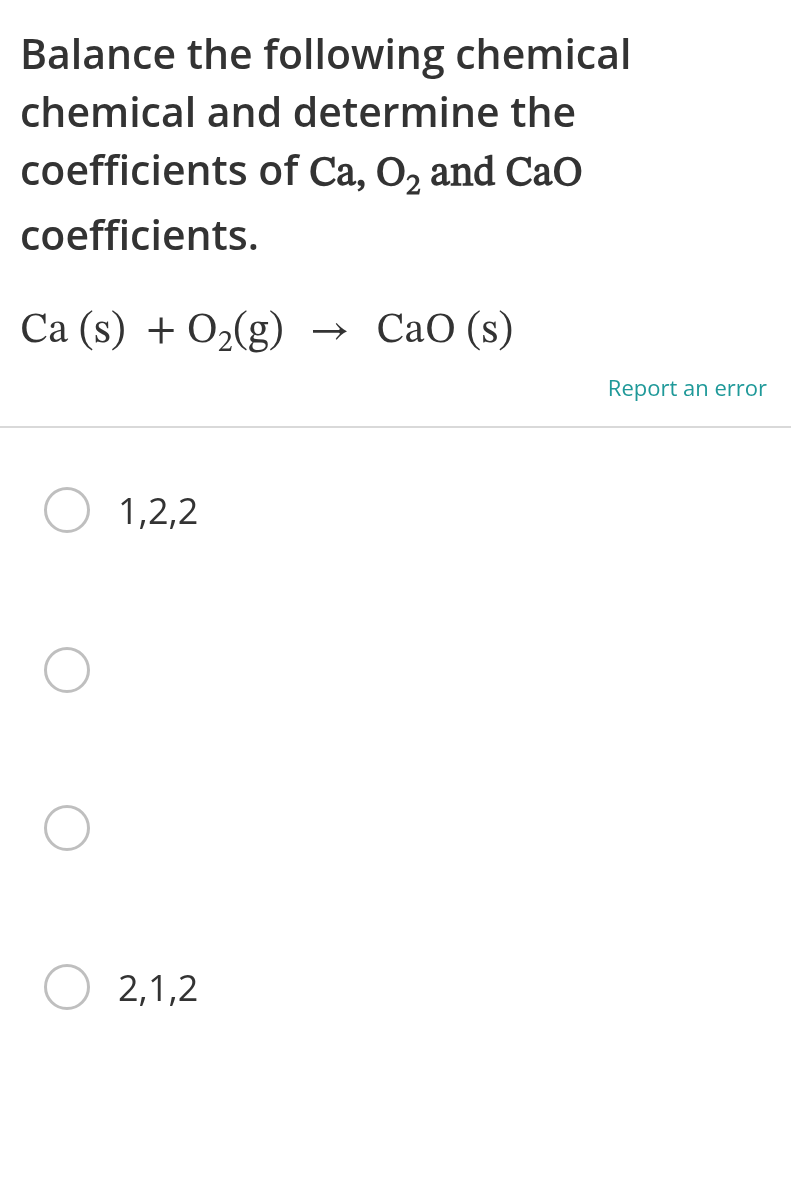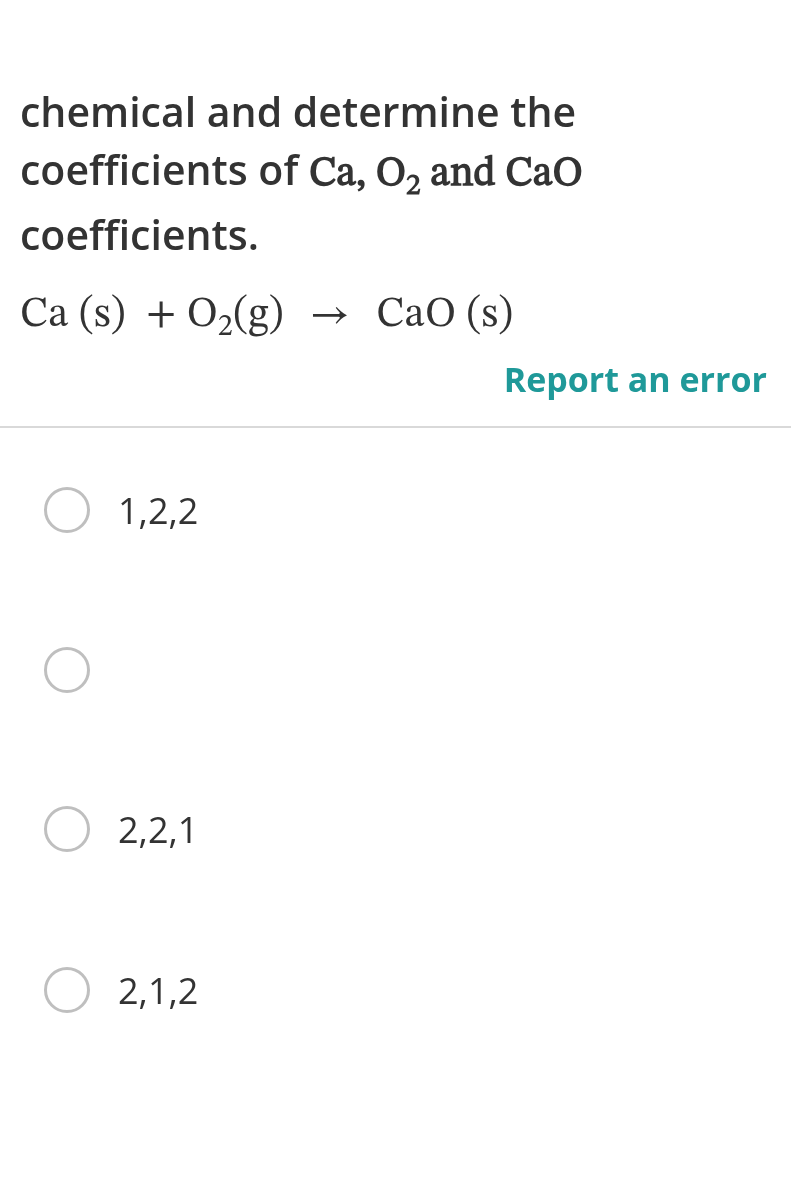--- a/index.html
+++ b/index.html
@@ -27,32 +27,32 @@
   .sub {
     font-size: 0.72em;
     vertical-align: sub;
     line-height: 0;
   }
   .equation-line {
     font-family: "Cambria Math", "STIX Two Math", Georgia, serif;
     font-size: 42px;
     font-weight: 400;
     color: #333333;
-    margin-top: 26px;
+    margin-top: 42px;
     letter-spacing: 0.2px;
     white-space: nowrap;
   }
   .arrow { display:inline-block; padding: 0 6px; }
   .report-row {
     text-align: right;
     padding: 14px 4px 14px 0;
   }
   .report-link {
-    font-size: 34px;
-    font-weight: 700;
+    font-size: 22px;
+    font-weight: 400;
     color: #1f9999;
     text-decoration: none;
     cursor: pointer;
   }
   .divider {
     border: none;
     border-top: 2px solid #d9d9d9;
     margin: 0;
   }
   .options {
@@ -79,21 +79,21 @@
     font-size: 36px;
     color: #333333;
     font-weight: 400;
   }
 </style>
 </head>
 <body>
 
 <div class="question-block">
   <div class="question-text">
-    <br>
+    <span>Balance the following chemical</span><br>
     <span>chemical and determine the</span><br>
     <span>coefficients of </span><span class="formula-inline"><span>Ca</span><span>, </span><span>O</span><span class="sub">2</span><span> and </span><span>CaO</span></span><br>
     <span>coefficients.</span>
   </div>
   <div class="equation-line">
     <span>Ca (s)</span>&nbsp;<span> + </span><span>O</span><span class="sub">2</span><span>(g)</span>&nbsp;&nbsp;<span class="arrow">→</span>&nbsp;&nbsp;<span>CaO (s)</span>
   </div>
   <div class="report-row">
     <a class="report-link">Report an error</a>
   </div>
@@ -104,19 +104,18 @@
 <div class="options">
   <div class="option-row">
     <div class="radio"></div>
     <div class="option-label">1,2,2</div>
   </div>
   <div class="option-row">
     <div class="radio"></div>
   </div>
   <div class="option-row">
     <div class="radio"></div>
-    <div class="option-label">2,2,1</div>
   </div>
   <div class="option-row">
     <div class="radio"></div>
     <div class="option-label">2,1,2</div>
   </div>
 </div>
 
 </body></html>

